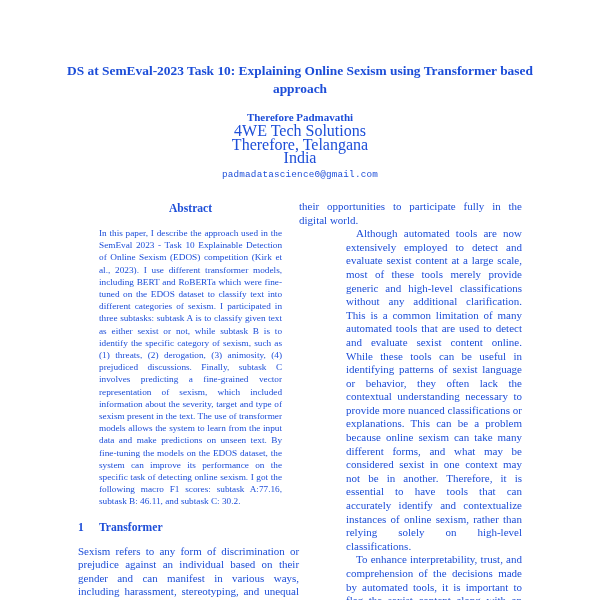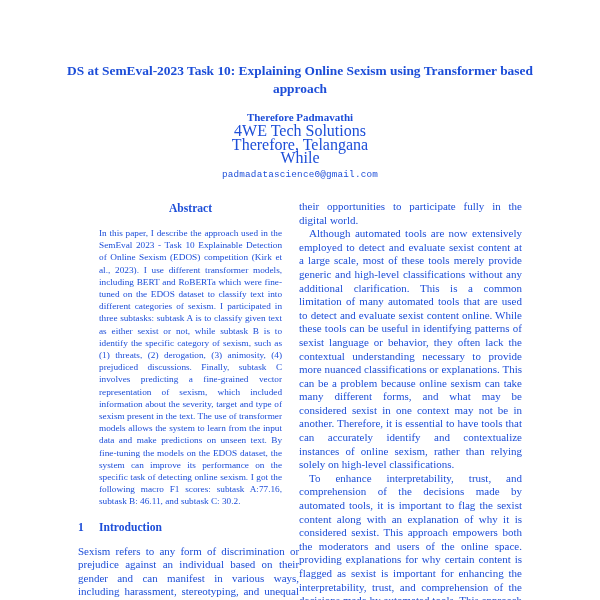--- a/index.html
+++ b/index.html
@@ -43,45 +43,45 @@
     margin-top:13px; font-weight:bold; font-size:11.6px; line-height:14px;
     display:flex;
   }
   .section-number { width:21px; flex:0 0 auto; }
   .body-text {
     font-size:11px; line-height:13.6px;
     text-align:justify; hyphens:auto; -webkit-hyphens:auto;
   }
   .col-left .body-text { margin-top:10px; }
   .body-text p { margin:0; }
-  .body-text p.indented { text-indent:10px; }
+  .body-text p.indented { text-indent:10px;margin-left:47px; }
 </style>
 </head>
 <body>
 
 <div class="page">
 
   <div class="header">
     <div class="title">DS at SemEval-2023 Task 10: Explaining Online Sexism using Transformer based approach</div>
     <div class="author-name">Therefore Padmavathi</div>
     <div class="affil-line">4WE Tech Solutions</div>
     <div class="affil-line">Therefore, Telangana</div>
-    <div class="affil-line">While</div>
+    <div class="affil-line">India</div>
     <div class="email">padmadatascience0@gmail.com</div>
   </div>
 
   <div class="columns">
 
     <div class="col-left">
       <div class="abstract-heading">Abstract</div>
       <div class="abstract-body">In this paper, I describe the approach used in the SemEval 2023 - Task 10 Explainable Detection of Online Sexism (EDOS) competition (Kirk et al., 2023). I use different transformer models, including BERT and RoBERTa which were fine-tuned on the EDOS dataset to classify text into different categories of sexism. I participated in three subtasks: subtask A is to classify given text as either sexist or not, while subtask B is to identify the specific category of sexism, such as (1) threats, (2) derogation, (3) animosity, (4) prejudiced discussions. Finally, subtask C involves predicting a fine-grained vector representation of sexism, which included information about the severity, target and type of sexism present in the text. The use of transformer models allows the system to learn from the input data and make predictions on unseen text. By fine-tuning the models on the EDOS dataset, the system can improve its performance on the specific task of detecting online sexism. I got the following macro F1 scores: subtask A:77.16, subtask B: 46.11, and subtask C: 30.2.</div>
 
       <div class="section-heading">
         <span class="section-number">1</span>
-        <span>Introduction</span>
+        <span>Transformer</span>
       </div>
 
       <div class="body-text">
         <p>Sexism refers to any form of discrimination or prejudice against an individual based on their gender and can manifest in various ways, including harassment, stereotyping, and unequal treatment. It</p>
       </div>
     </div>
 
     <div class="col-right">
       <div class="body-text">
         <p>their opportunities to participate fully in the digital world.</p>

